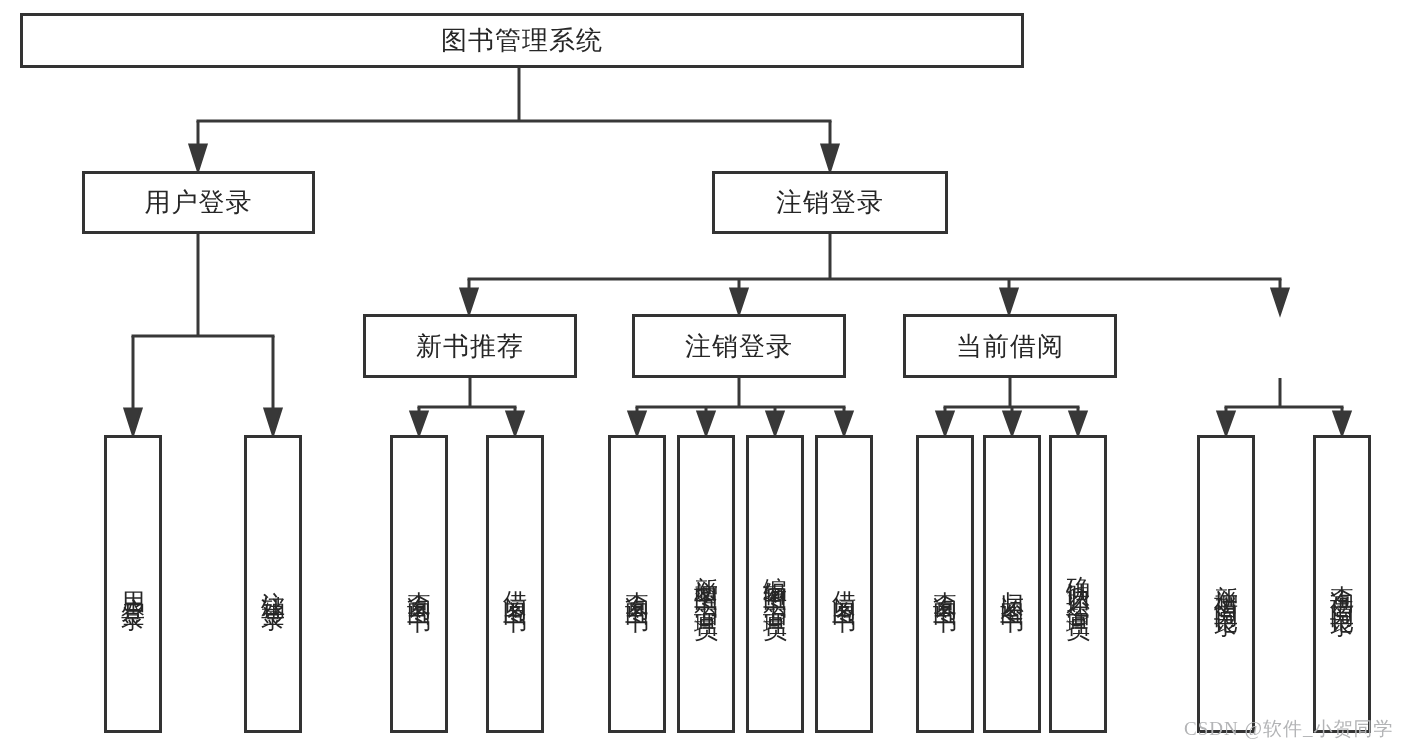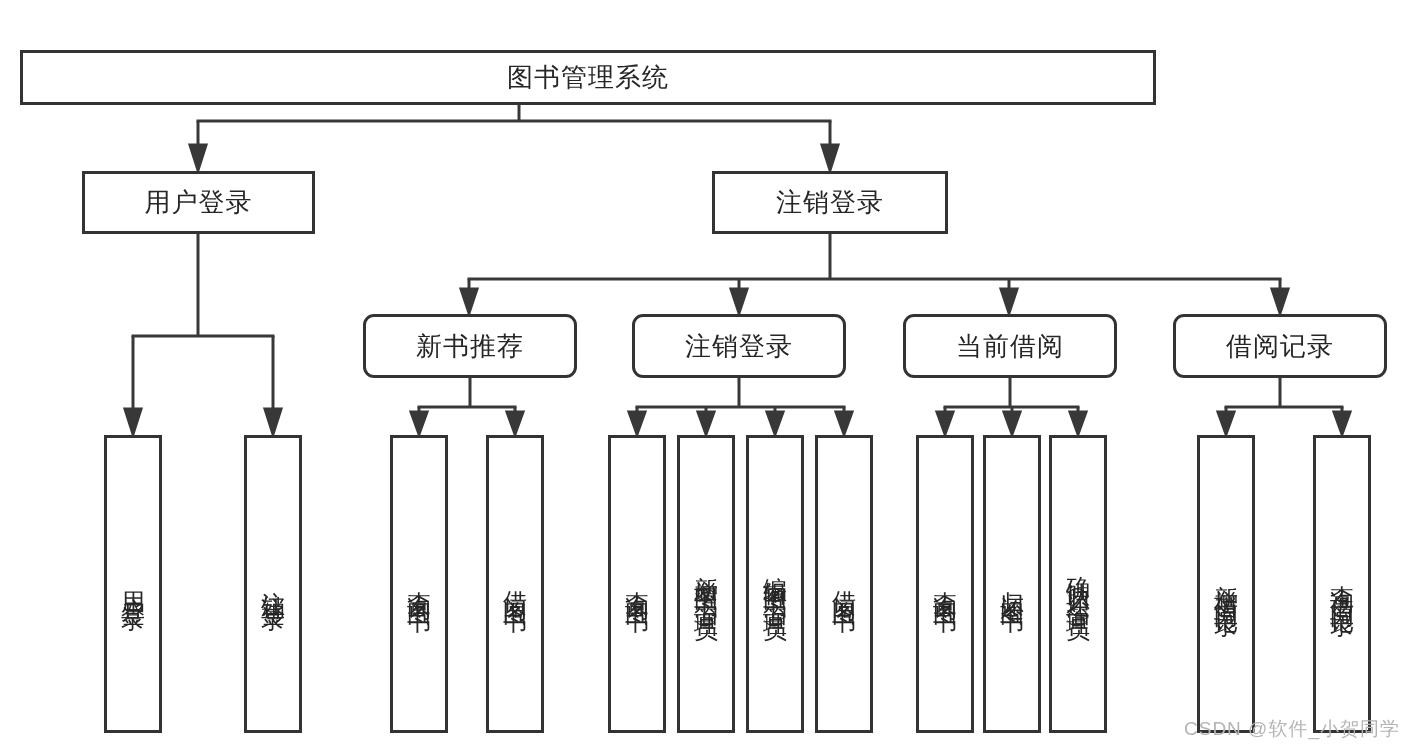--- a/index.html
+++ b/index.html
@@ -36,26 +36,26 @@
   .vlabel {
     writing-mode: vertical-rl;
     text-orientation: mixed;
     font-size: 24px;
     letter-spacing: 6px;
     color: #262626;
     line-height: 1;
     white-space: nowrap;
   }
   
-  .n-root { left: 20px;  top: 13px;  width: 1136px; height: 55px; margin-top: 37px; }
+  .n-root { left: 20px;  top: 13px;  width: 1004px; height: 55px; }
   
   .n-login { left: 82px;  top: 171px; width: 233px; height: 63px; }
   .n-mgmt  { left: 712px; top: 171px; width: 236px; height: 63px; }
   
-  .g { top: 314px; width: 214px; height: 64px; border-radius: 11px; }
+  .g { top: 314px; width: 214px; height: 64px; }
   .g1 { left: 363px; }
   .g2 { left: 632px; }
   .g3 { left: 903px; }
   .g4 { left: 1173px; }
   
   .l1  { left: 104px; }
   .l2  { left: 244px; }
   .l3  { left: 390px; }
   .l4  { left: 486px; }
   .l5  { left: 608px; }
@@ -69,20 +69,21 @@
   .l13 { left: 1313px; }
   #watermark {
     position: absolute;
     left: 1184px;
     top: 716px;
     font-size: 19px;
     letter-spacing: 1px;
     color: #b3b4b6;
     white-space: nowrap;
     z-index: 5;
+    font-family: Liberation Serif, serif;
   }
 </style>
 </head>
 <body>
 
 <div id="stage">
 
   <svg id="connectors" viewBox="0 0 1405 747" xmlns="http://www.w3.org/2000/svg" stroke="#383838" stroke-width="3" fill="#383838">
 
     <g>
@@ -172,23 +173,20 @@
 
   <div class="box g g1">
     <span class="hlabel">新书推荐</span>
   </div>
   <div class="box g g2">
     <span class="hlabel">注销登录</span>
   </div>
   <div class="box g g3">
     <span class="hlabel">当前借阅</span>
   </div>
-  <div class="box g g4">
-    <span class="hlabel">借阅记录</span>
-  </div>
 
   <div class="box vbox l1">
     <span class="vlabel">用户登录</span>
   </div>
   <div class="box vbox l2">
     <span class="vlabel">注销登录</span>
   </div>
 
   <div class="box vbox l3">
     <span class="vlabel">查询图书</span>

